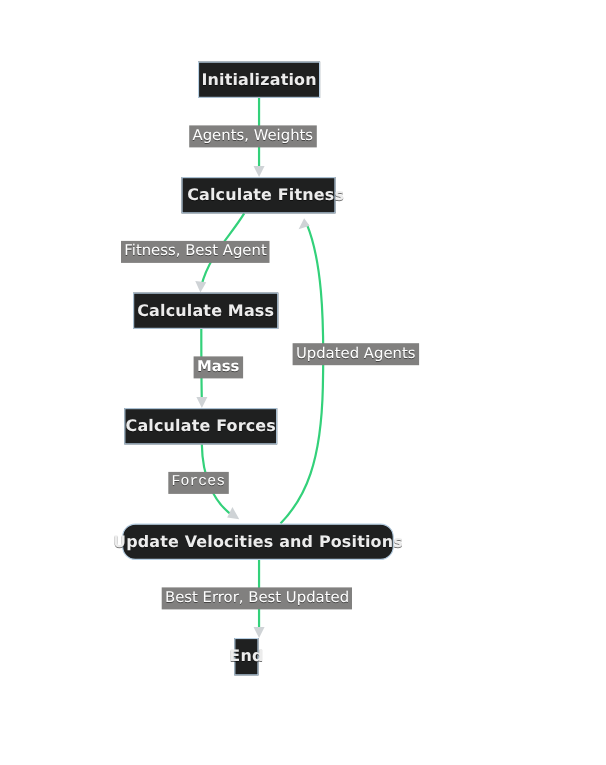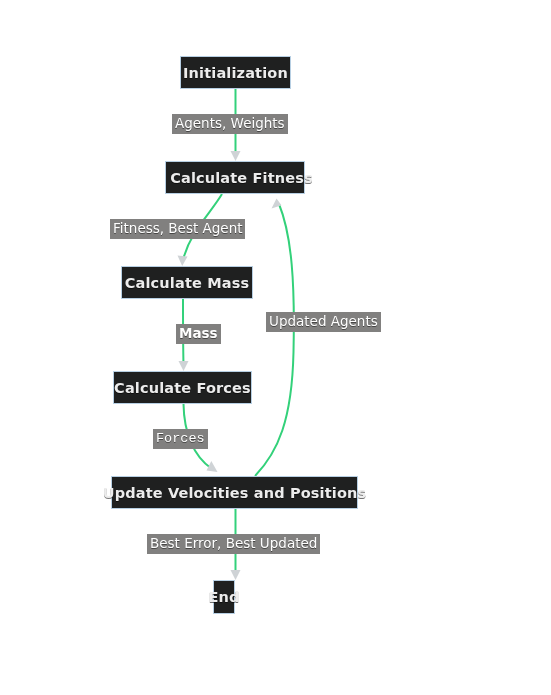--- a/index.html
+++ b/index.html
@@ -70,21 +70,21 @@
     white-space: nowrap;
     text-shadow: 0 1px 0 rgba(0,0,0,0.45);
     box-sizing: border-box;
   }
 
   
   #node-init          { left: 180px; top: 56px;  width: 111px; height: 33px; }
   #node-fitness       { left: 165px; top: 161px; width: 140px; height: 33px; padding-left: 13px; }
   #node-mass          { left: 121px; top: 266px; width: 132px; height: 33px; }
   #node-forces        { left: 113px; top: 371px; width: 139px; height: 33px; }
-  #node-update        { left: 111px; top: 476px; width: 247px; height: 33px; }
+  #node-update        { left: 111px; top: 476px; width: 247px; height: 33px; border-radius: 12px; }
   #node-end           { left: 213px; top: 580px; width: 22px;  height: 34px; }
 
   
   #label-agents-weights   { left: 172px; top: 114px; }
   #label-fitness-best     { left: 110px; top: 219px; }
   #label-mass             { left: 176px; top: 324px; font-weight: bold; }
   #label-updated-agents   { left: 226px; top: 312px; margin-left: 40px; }
   #label-forces           { left: 153px; top: 429px; font-family: Liberation Mono, monospace; }
   #label-best-error       { left: 147px; top: 534px; }
 </style>

